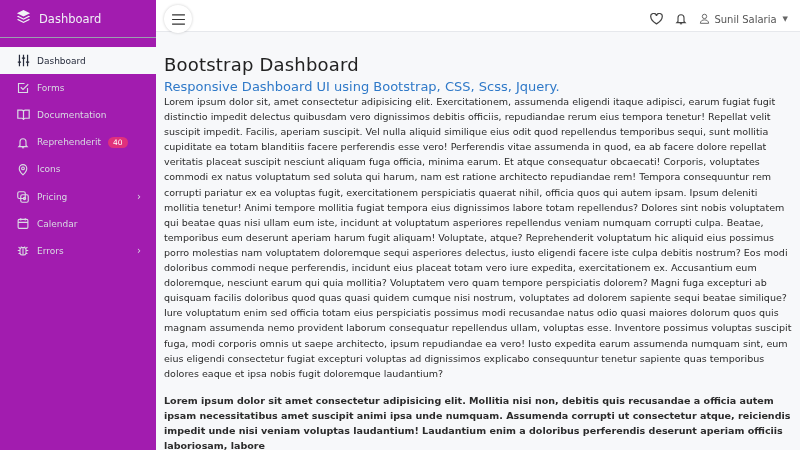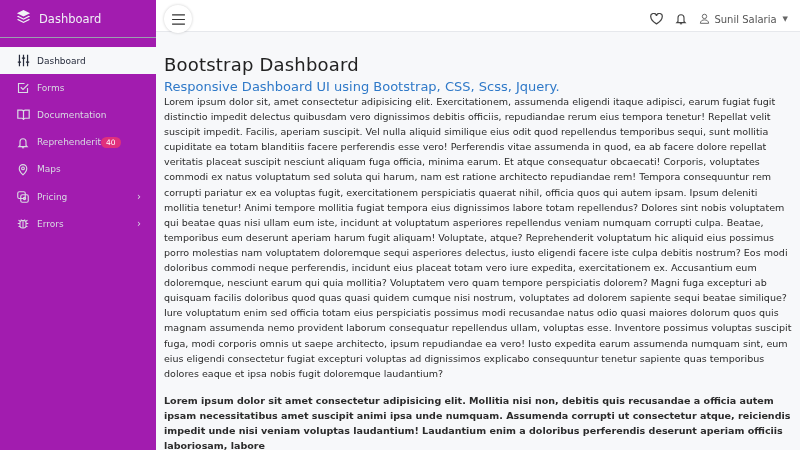--- a/index.html
+++ b/index.html
@@ -6,21 +6,21 @@
     html, body { width: 800px; height: 450px; overflow: hidden; }
     body { font-family: "DejaVu Sans", sans-serif; background: #f7f8fa; position: relative; }
 
     .sidebar { position: absolute; left: 0; top: 0; width: 156px; height: 450px; background: #a21caf; color: #e8eaf0; }
     .brand { height: 38px; display: flex; align-items: center; padding-left: 16px; gap: 8px; border-bottom: 1px solid #9aa0ae; }
     .brand-label { font-size: 11.5px; color: #f0f2f6; }
     .nav { margin-top: 9px; }
     .nav-item { height: 27.2px; display: flex; align-items: center; padding-left: 16px; font-size: 9px; color: #d9dce3; position: relative; }
     .nav-item .ico { width: 14px; height: 14px; margin-right: 7px; display: flex; align-items: center; justify-content: center; }
     .nav-item.active { background: #f7f8fa; color: #262b3b; }
-    .badge { background: #e0317c; color: #fff; font-size: 7.5px; border-radius: 8px; padding: 1px 5px; }
+    .badge { background: #e0317c; color: #fff; font-size: 7.5px; border-radius: 8px; padding: 1px 5px; margin-left: 7px; }
     .chev { position: absolute; right: 15px; top: 8px; font-size: 10px; color: #d9dce3; }
 
     .topbar { position: absolute; left: 156px; top: 0; width: 644px; height: 32px; background: #fff; border-bottom: 1px solid #e6e8ec; }
     .menu-btn { position: absolute; left: 8px; top: 5px; width: 28px; height: 28px; border-radius: 50%; background: #fff; box-shadow: 0 0 3px rgba(0,0,0,0.2); display: flex; align-items: center; justify-content: center; }
     .top-icons { position: absolute; right: 12px; top: 0; height: 38px; display: flex; align-items: center; gap: 12px; }
     .user { display: flex; align-items: center; gap: 4px; font-size: 10px; color: #555; }
     .caret { font-size: 7px; color: #666; margin-left: 2px; }
 
     .content { position: absolute; left: 164px; top: 38px; width: 630px; }
     .page-title { font-size: 18px; color: #222; margin-top: 16px; font-weight: normal; letter-spacing: 0.2px; }
@@ -80,32 +80,41 @@
       <span>Reprehenderit</span>
       <span class="badge">40</span>
     </div>
     <div class="nav-item">
       <span class="ico">
           <svg width="12" height="13" viewBox="0 0 16 16" stroke="#d9dce3" stroke-width="1.5" fill="none">
             <path d="M8 15s5-4.5 5-8.5a5 5 0 00-10 0C3 10.5 8 15 8 15z"></path>
             <circle cx="8" cy="6.5" r="1.8"></circle>
           </svg>
         </span>
-      <span>Maps</span>
+      <span>Icons</span>
     </div>
     <div class="nav-item">
       <span class="ico">
           <svg width="12" height="12" viewBox="0 0 16 16" stroke="#d9dce3" stroke-width="1.5" fill="none">
             <rect x="1" y="1" width="10" height="9" rx="2"></rect>
             <rect x="5" y="5" width="10" height="10" rx="2"></rect>
             <circle cx="10" cy="10" r="1.5"></circle>
           </svg>
         </span>
       <span>Pricing</span>
       <span class="chev">›</span>
+    </div>
+    <div class="nav-item">
+      <span class="ico">
+          <svg width="12" height="13" viewBox="0 0 16 16" stroke="#d9dce3" stroke-width="1.5" fill="none">
+            <rect x="1.5" y="2.5" width="13" height="12" rx="1.5"></rect>
+            <path d="M1.5 6.5h13M5 1v3M11 1v3"></path>
+          </svg>
+        </span>
+      <span>Calendar</span>
     </div>
     <div class="nav-item">
       <span class="ico">
           <svg width="12" height="13" viewBox="0 0 16 16" stroke="#d9dce3" stroke-width="1.4" fill="none">
             <rect x="4" y="4" width="8" height="10" rx="3"></rect>
             <path d="M8 4v10M4 8H1M12 8h3M4 12H2M12 12h2M5 3l1.5 1M11 3L9.5 4M4 5L2 3.5M12 5l2-1.5"></path>
           </svg>
         </span>
       <span>Errors</span>
       <span class="chev">›</span>

